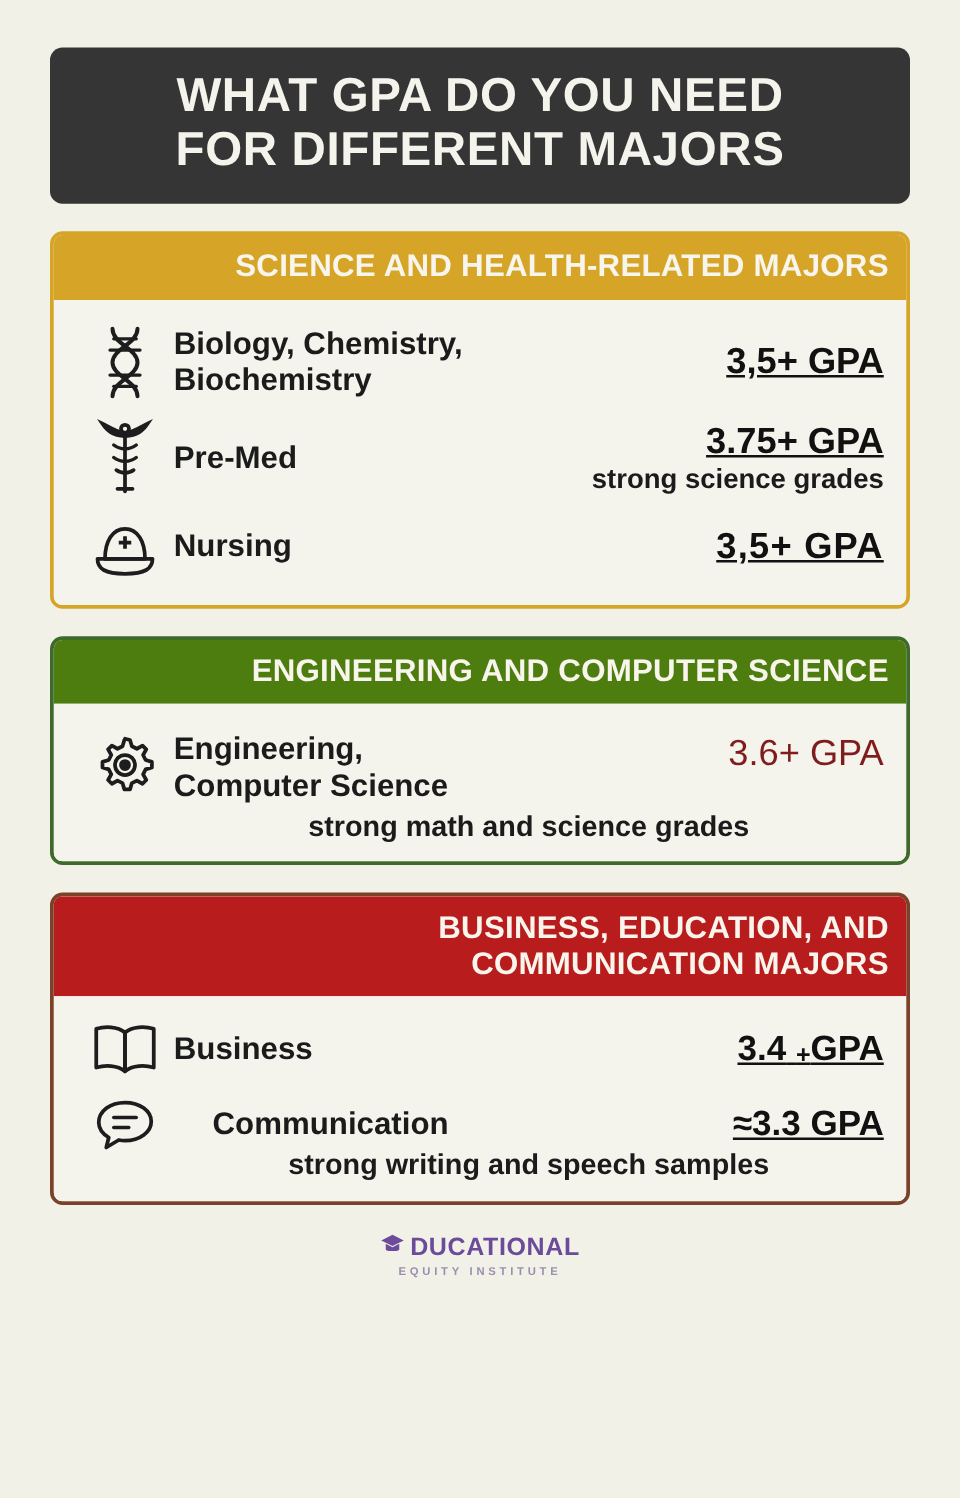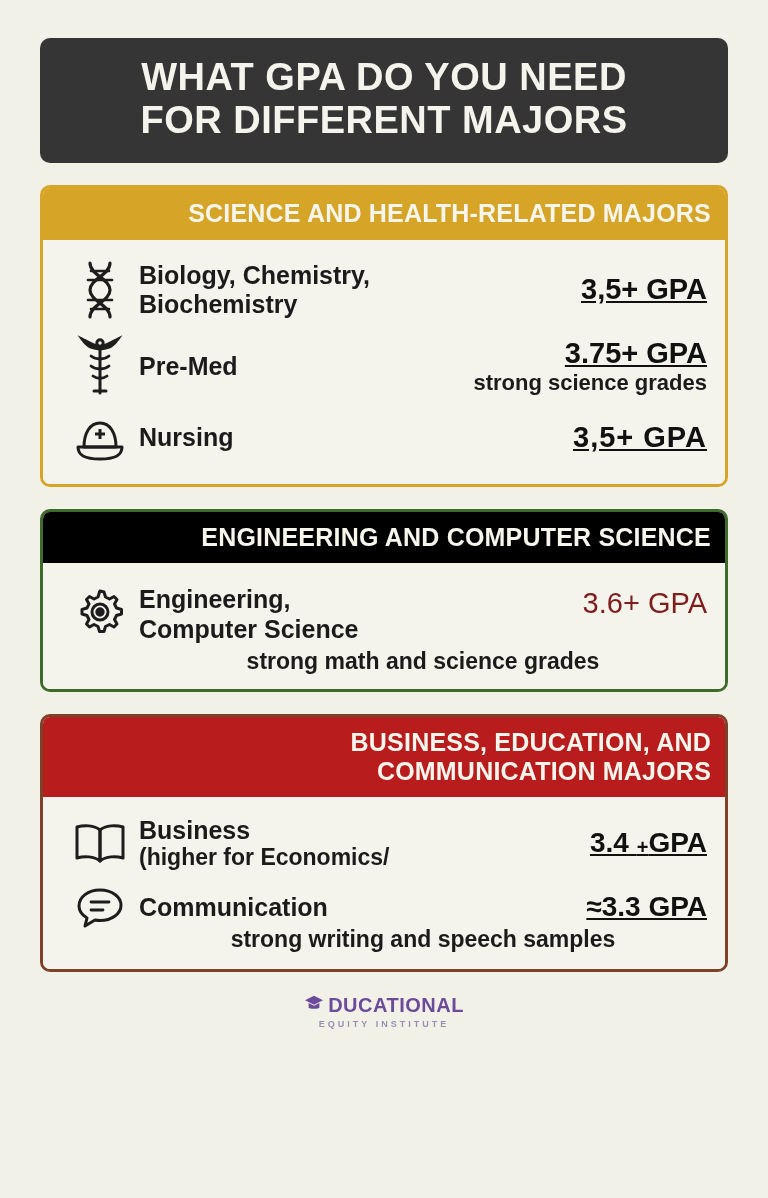--- a/index.html
+++ b/index.html
@@ -58,21 +58,21 @@
     text-transform: uppercase;
   }
   .section-body {
     background: #f4f3ec;
     padding: 12px 18px 14px 18px;
   }
 
   .sec-science { border-color: #d6a528; }
   .sec-science .section-header { background: #d6a528; }
   .sec-eng { border-color: #3e6b2b; }
-  .sec-eng .section-header { background: #000000; }
+  .sec-eng .section-header { background: #4d7c0f; }
   .sec-biz { border-color: #7b4129; }
   .sec-biz .section-header { background: #b91c1c; }
 
   
   .row {
     display: flex;
     align-items: center;
     padding: 7px 0;
     justify-content: space-between;
   }
@@ -265,30 +265,29 @@
 
       <div class="row">
         <div class="icon-cell">
           <svg width="56" height="46" viewBox="0 0 56 46" fill="none" stroke="#1d1d1d" stroke-width="3" stroke-linejoin="round">
             <path d="M28 10 C22 5, 12 5, 5 7 V38 C12 36, 22 36, 28 41 Z"></path>
             <path d="M28 10 C34 5, 44 5, 51 7 V38 C44 36, 34 36, 28 41 Z"></path>
           </svg>
         </div>
         <div class="label-cell">
           <div>Business</div>
-          <div class="biz-sub">(higher for Economics/</div>
         </div>
         <div class="value-cell">
           <span>3.4</span>
           <span class="plus-small">+</span><span>GPA</span>
         </div>
       </div>
 
 
-      <div class="row" style="padding-bottom:0;">
+      <div class="row" style="padding-bottom:0;gap:31px;">
         <div class="icon-cell">
           <svg width="52" height="46" viewBox="0 0 52 46" fill="none" stroke="#1d1d1d" stroke-width="3" stroke-linejoin="round" stroke-linecap="round">
             <path d="M26 6 C14 6, 5 13, 5 22 C5 27, 8 31, 13 34 L11 42 L21 36 C22.6 36.3, 24.3 36.5, 26 36.5 C38 36.5, 47 29.5, 47 21.2 C47 12.9, 38 6, 26 6 Z"></path>
             <path d="M17 18 H35" stroke-width="2.8"></path>
             <path d="M17 26 H29" stroke-width="2.8"></path>
           </svg>
         </div>
         <div class="label-cell">
           <div>Communication</div>
         </div>

